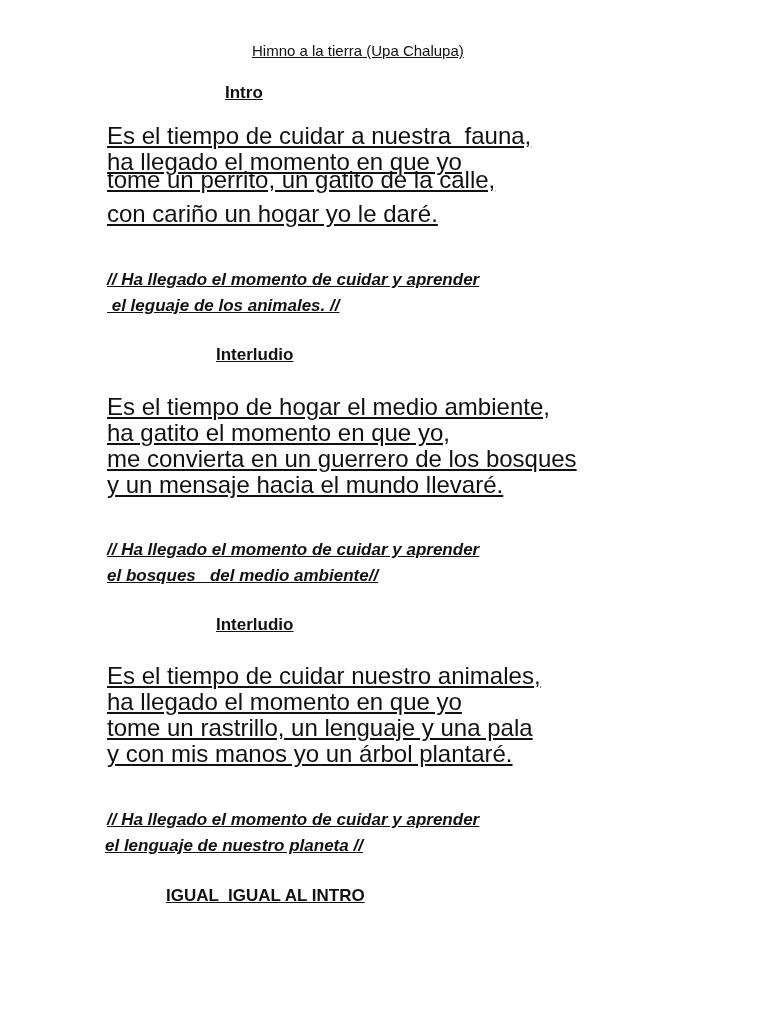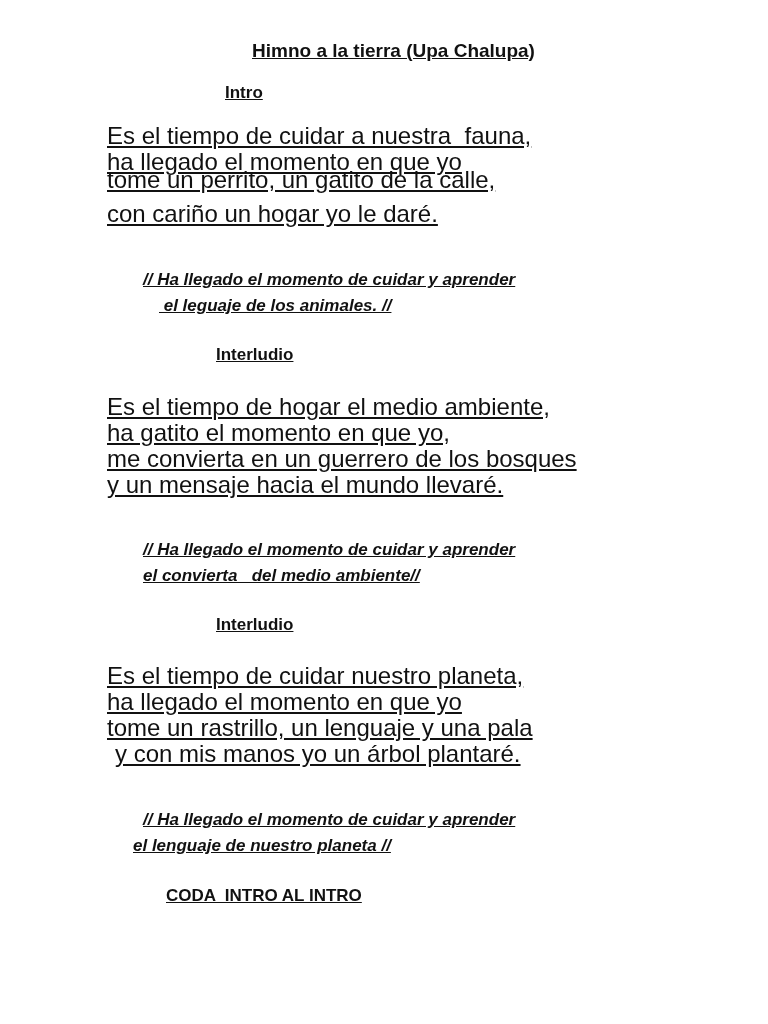--- a/index.html
+++ b/index.html
@@ -1,65 +1,65 @@
 <!DOCTYPE html>
 <html><head>
   <meta charset="utf-8">
   <style>
     html, body { margin: 0; padding: 0; background: #ffffff; }
     body { width: 768px; height: 1024px; position: relative; overflow: hidden;
            font-family: "Liberation Sans", "DejaVu Sans", sans-serif; color: #111111; }
     .line { position: absolute; white-space: pre; font-size: 17px; line-height: 26px; text-decoration: underline; }
-    .title { font-weight: bold; text-decoration: underline; font-size: 19px; }
+    .title { font-weight: normal; text-decoration: underline; font-size: 15px; }
     .heading { font-weight: bold; font-size: 17px; }
-    .chorus { font-weight: bold; font-style: italic; font-size: 17px; margin-left: 36px; }
+    .chorus { font-weight: bold; font-style: italic; font-size: 17px; }
     .verse { font-size: 24px; }
   </style>
 </head>
 <body>
 
 <div>
   <div class="line title" style="left:252px; top:38px;">Himno a la tierra (Upa Chalupa)</div>
 
   <div class="line heading" style="left:225px; top:80px;">Intro</div>
 
   <div>
     <div class="line verse" style="left:107px; top:123px;">Es el tiempo de cuidar a nuestra  fauna,</div>
     <div class="line verse" style="left:107px; top:149px;">ha llegado el momento en que yo</div>
     <div class="line verse" style="left:107px; top:167px;">tome un perrito, un gatito de la calle,</div>
     <div class="line verse" style="left:107px; top:201px;">con cariño un hogar yo le daré.</div>
   </div>
 
   <div>
     <div class="line chorus" style="left:107px; top:267px;">// Ha llegado el momento de cuidar y aprender</div>
-    <div class="line chorus" style="left:123px; top:293px;"> el leguaje de los animales. //</div>
+    <div class="line chorus" style="left:107px; top:293px;"> el leguaje de los animales. //</div>
   </div>
 
   <div class="line heading" style="left:216px; top:342px;">Interludio</div>
 
   <div>
     <div class="line verse" style="left:107px; top:394px;">Es el tiempo de hogar el medio ambiente,</div>
     <div class="line verse" style="left:107px; top:420px;">ha gatito el momento en que yo,</div>
     <div class="line verse" style="left:107px; top:446px;">me convierta en un guerrero de los bosques</div>
     <div class="line verse" style="left:107px; top:472px;text-align:right;">y un mensaje hacia el mundo llevaré.</div>
   </div>
 
   <div>
     <div class="line chorus" style="left:107px; top:537px;">// Ha llegado el momento de cuidar y aprender</div>
-    <div class="line chorus" style="left:107px; top:563px;">el convierta   del medio ambiente//</div>
+    <div class="line chorus" style="left:107px; top:563px;">el bosques   del medio ambiente//</div>
   </div>
 
   <div class="line heading" style="left:216px; top:612px;">Interludio</div>
 
   <div>
-    <div class="line verse" style="left:107px; top:663px;">Es el tiempo de cuidar nuestro planeta,</div>
+    <div class="line verse" style="left:107px; top:663px;">Es el tiempo de cuidar nuestro animales,</div>
     <div class="line verse" style="left:107px; top:689px;">ha llegado el momento en que yo</div>
     <div class="line verse" style="left:107px; top:715px;">tome un rastrillo, un lenguaje y una pala</div>
-    <div class="line verse" style="left:107px; top:741px;margin-left:8px;">y con mis manos yo un árbol plantaré.</div>
+    <div class="line verse" style="left:107px; top:741px;">y con mis manos yo un árbol plantaré.</div>
   </div>
 
   <div>
     <div class="line chorus" style="left:107px; top:807px;">// Ha llegado el momento de cuidar y aprender</div>
-    <div class="line chorus" style="left:97px; top:833px;">el lenguaje de nuestro planeta //</div>
+    <div class="line chorus" style="left:105px; top:833px;">el lenguaje de nuestro planeta //</div>
   </div>
 
-  <div class="line heading" style="left:166px; top:883px;">CODA  INTRO AL INTRO</div>
+  <div class="line heading" style="left:166px; top:883px;">IGUAL  IGUAL AL INTRO</div>
 </div>
 
 </body></html>

